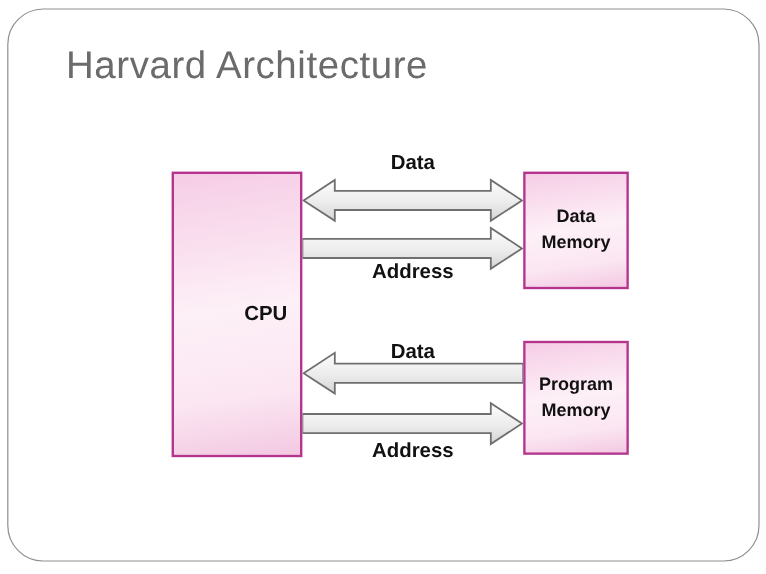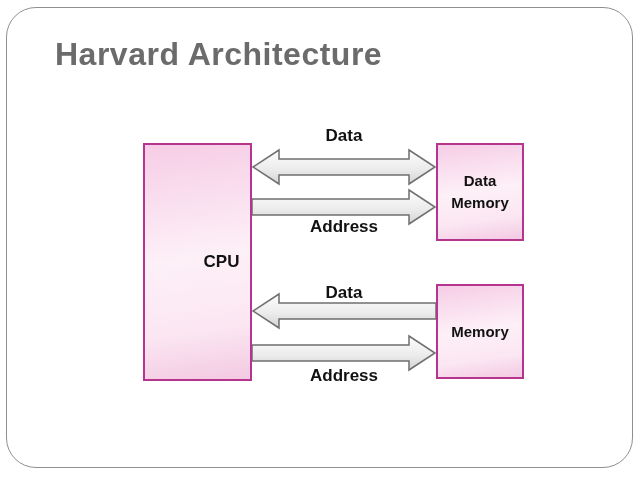--- a/index.html
+++ b/index.html
@@ -26,21 +26,21 @@
     width:625px;height:459px;
     border:1px solid var(--frame-border,#8f8f8f);
     border-radius:30px;
     background:#ffffff;
   }
   .title{
     position:absolute;
     left:55px;top:36px;
     margin:0;
     font-size:32px;
-    font-weight:700;
+    font-weight:400;
     letter-spacing:0.5px;
     color:var(--title,#6b6b6b);
     white-space:nowrap;
   }
   .box{
     position:absolute;
     box-sizing:border-box;
     border:2px solid var(--box-border,#b5348e);
     background:linear-gradient(172deg,
       var(--box-fill-top,#f6cde6) 0%,
@@ -112,20 +112,21 @@
   <div class="box box-cpu">
     <span class="box-label">CPU</span>
   </div>
 
   <div class="box box-data-memory">
     <span class="mem-line">Data</span>
     <span class="mem-line">Memory</span>
   </div>
 
   <div class="box box-program-memory">
+    <span class="mem-line">Program</span>
     <span class="mem-line">Memory</span>
   </div>
 
   <div class="bus-label lbl-data-top">Data</div>
   <div class="bus-label lbl-address-top">Address</div>
   <div class="bus-label lbl-data-bottom">Data</div>
   <div class="bus-label lbl-address-bottom">Address</div>
 
   <svg class="bus-arrow" style="top:147px" viewBox="0 0 184 40" aria-hidden="true">
     <polygon points="1,20 27,3 27,12 157,12 157,3 183,20 157,37 157,28 27,28 27,37" fill="url(#arrowGrad)" stroke="#6f6f6f" stroke-width="1.5" stroke-linejoin="miter"></polygon>

